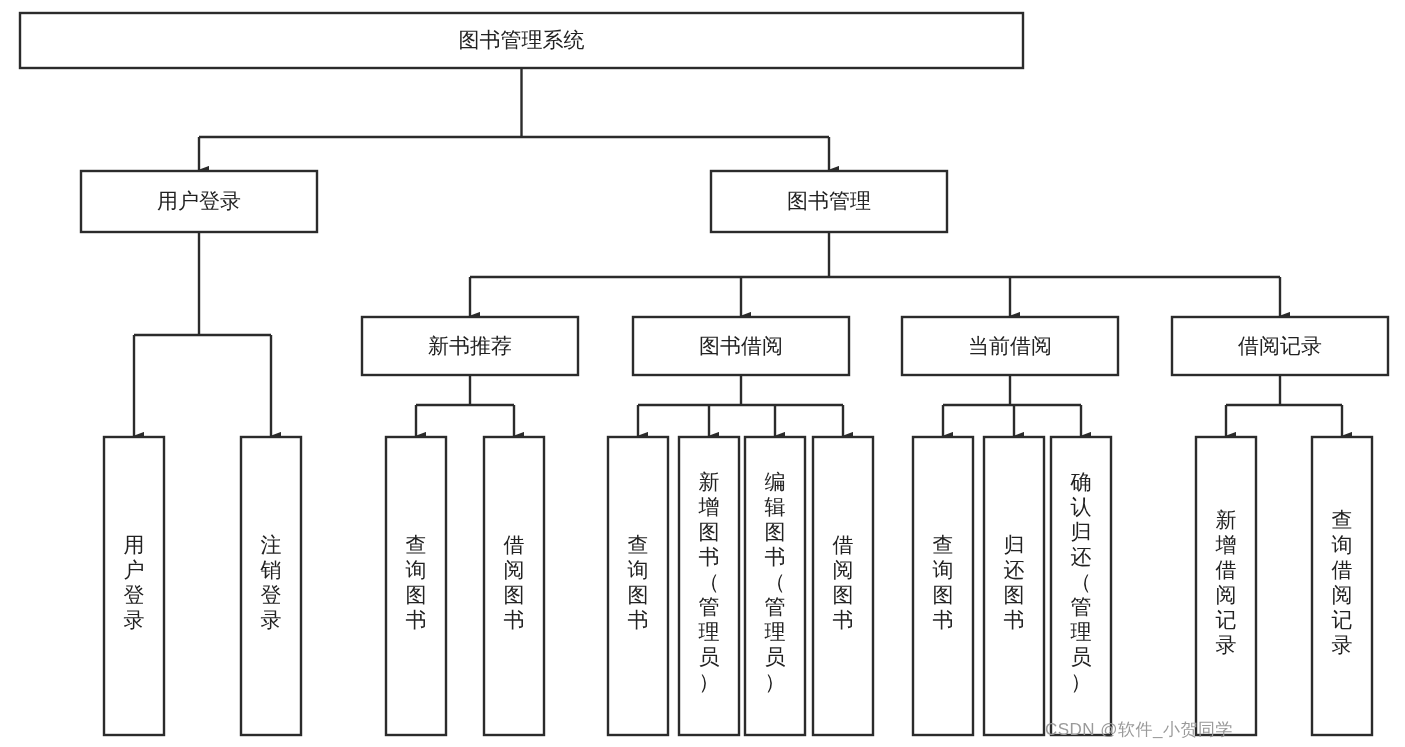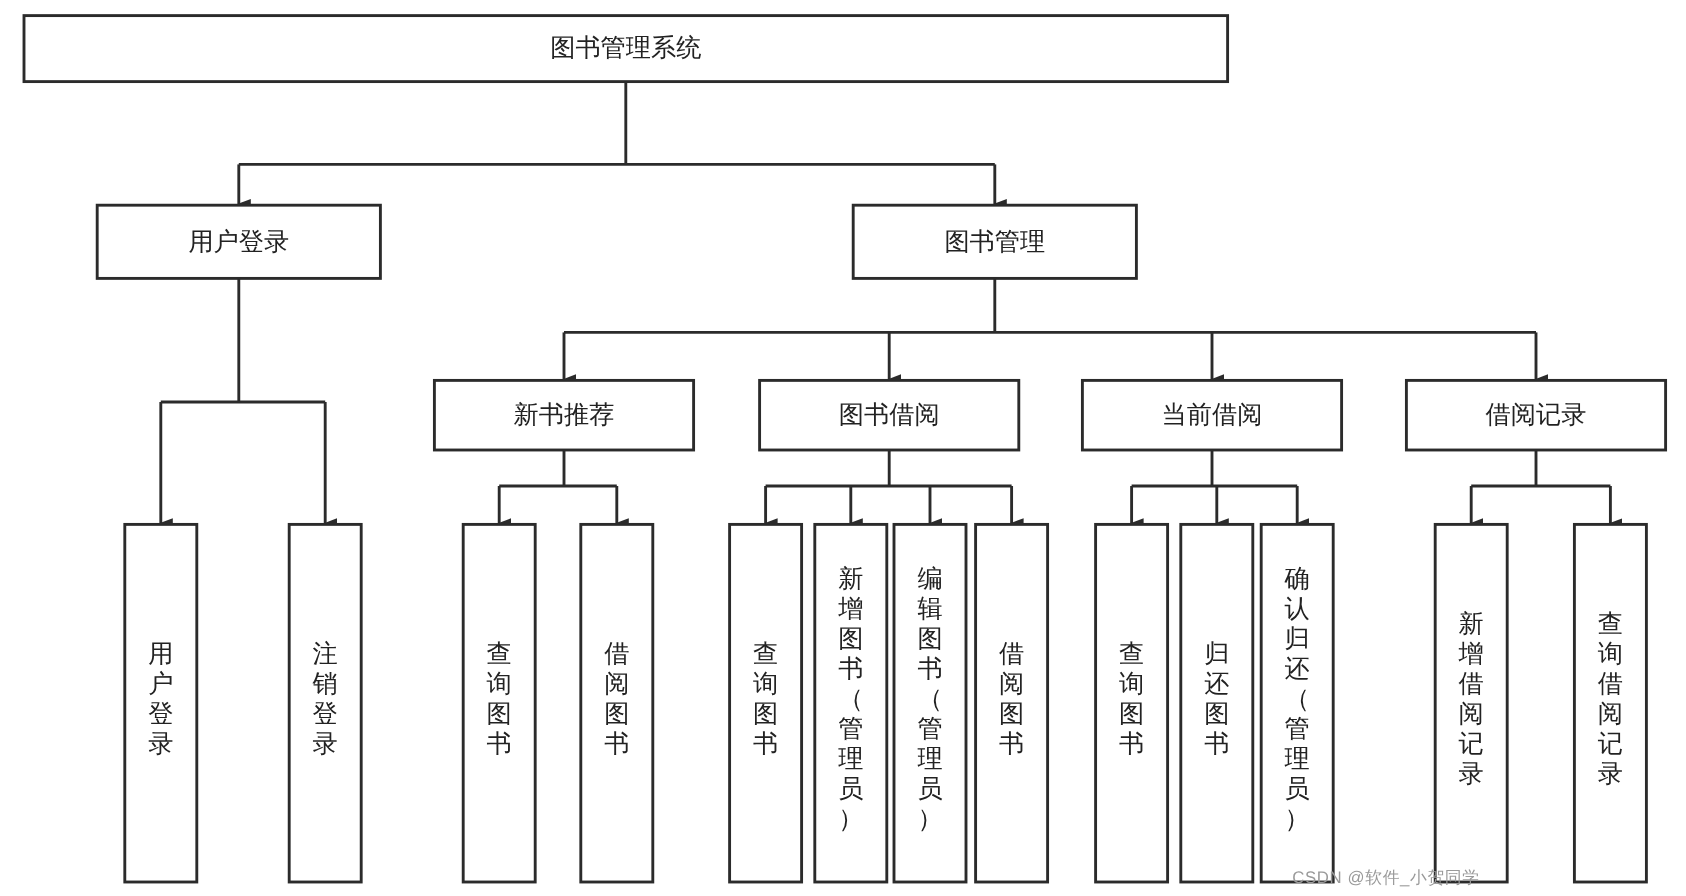--- a/index.html
+++ b/index.html
@@ -50,21 +50,21 @@
     fill: #222222;
     font-family: "Liberation Sans", "DejaVu Sans", sans-serif;
     font-size: 21px;
     text-anchor: middle;
   }
   .watermark {
     position: absolute;
     right: 6px;
     bottom: 6px;
     font-family: "Liberation Sans", "DejaVu Sans", sans-serif;
-    font-size: 14px;
+    font-size: 17px;
     color: #9a9a9a;
     letter-spacing: 0.5px;
     white-space: nowrap;
     user-select: none;
   }
 </style>
 </head>
 <body>
 
 <div id="diagram-root">

